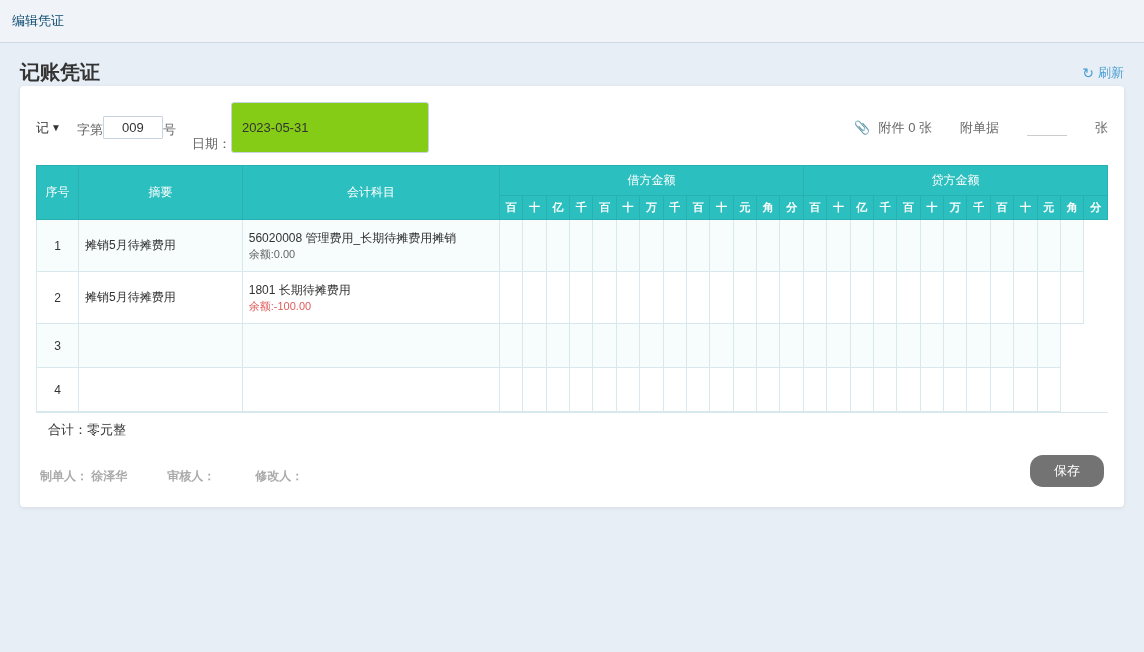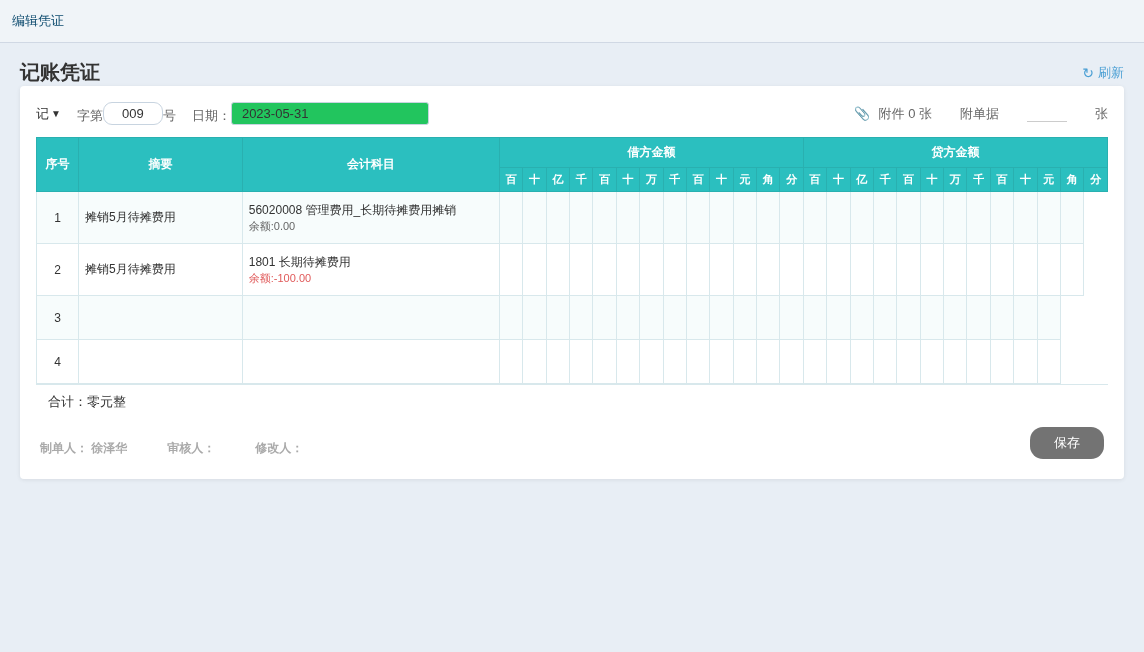--- a/index.html
+++ b/index.html
@@ -83,34 +83,34 @@
       display: flex;
       align-items: center;
       gap: 2px;
     }
     .zi-label {
       color: #666;
       font-size: 13px;
     }
     .num-input {
       border: 1px solid #c8d4e0;
-      border-radius: 9px;
+      border-radius: 1px;
       padding: 3px 8px;
       font-size: 13px;
       width: 60px;
       text-align: center;
       color: #333;
     }
     .date-input {
       border: 1px solid #c8d4e0;
       border-radius: 3px;
-      padding: 3px 10px;
-      font-size: 13px;
-      color: #333;
-      background: #22c55e;
+      padding: 17px 10px;
+      font-size: 13px;
+      color: #333;
+      background: #84cc16;
     }
     .attachment-area {
       margin-left: auto;
       display: flex;
       align-items: center;
       gap: 28px;
       color: #666;
       font-size: 13px;
     }
     .attach-icon {
@@ -130,21 +130,21 @@
       width: 100%;
       border-collapse: collapse;
       font-size: 12px;
     }
     .voucher-table thead tr:first-child th {
       background: #2bbfbf;
       color: #fff;
       text-align: center;
       padding: 6px 4px;
       border: 1px solid #29b0b0;
-      font-weight: bold;
+      font-weight: normal;
     }
     .voucher-table thead tr:last-child th {
       background: #2bbfbf;
       color: #fff;
       text-align: center;
       padding: 4px 2px;
       border: 1px solid #29b0b0;
       font-size: 11px;
     }
     .col-seq { width: 36px; }

